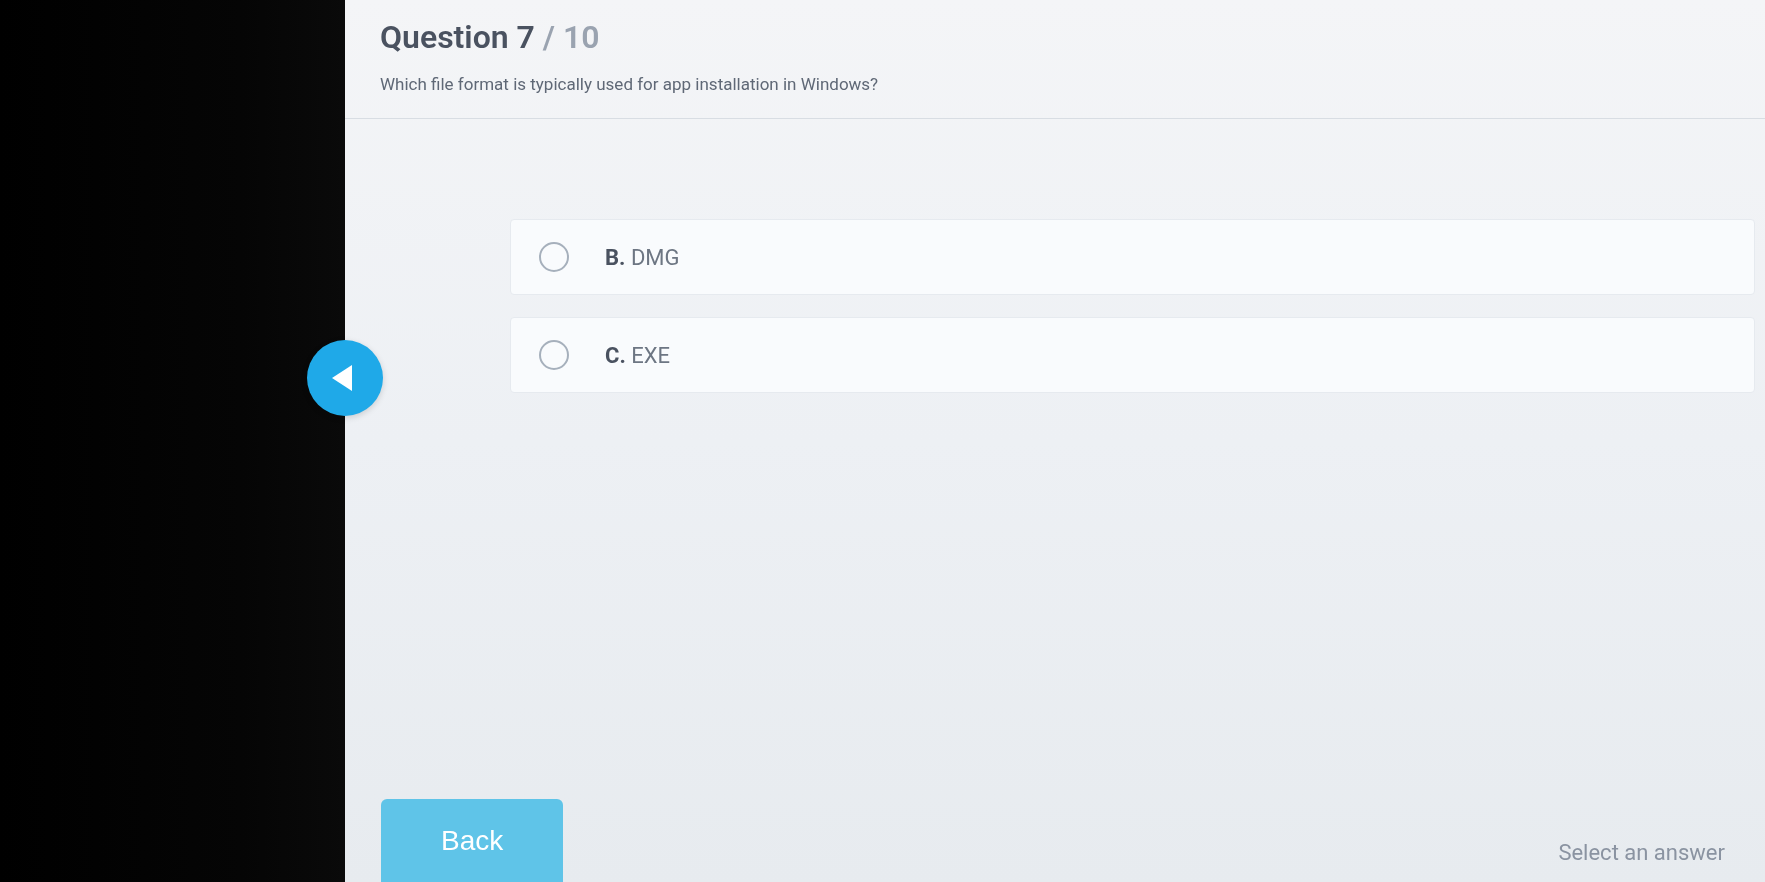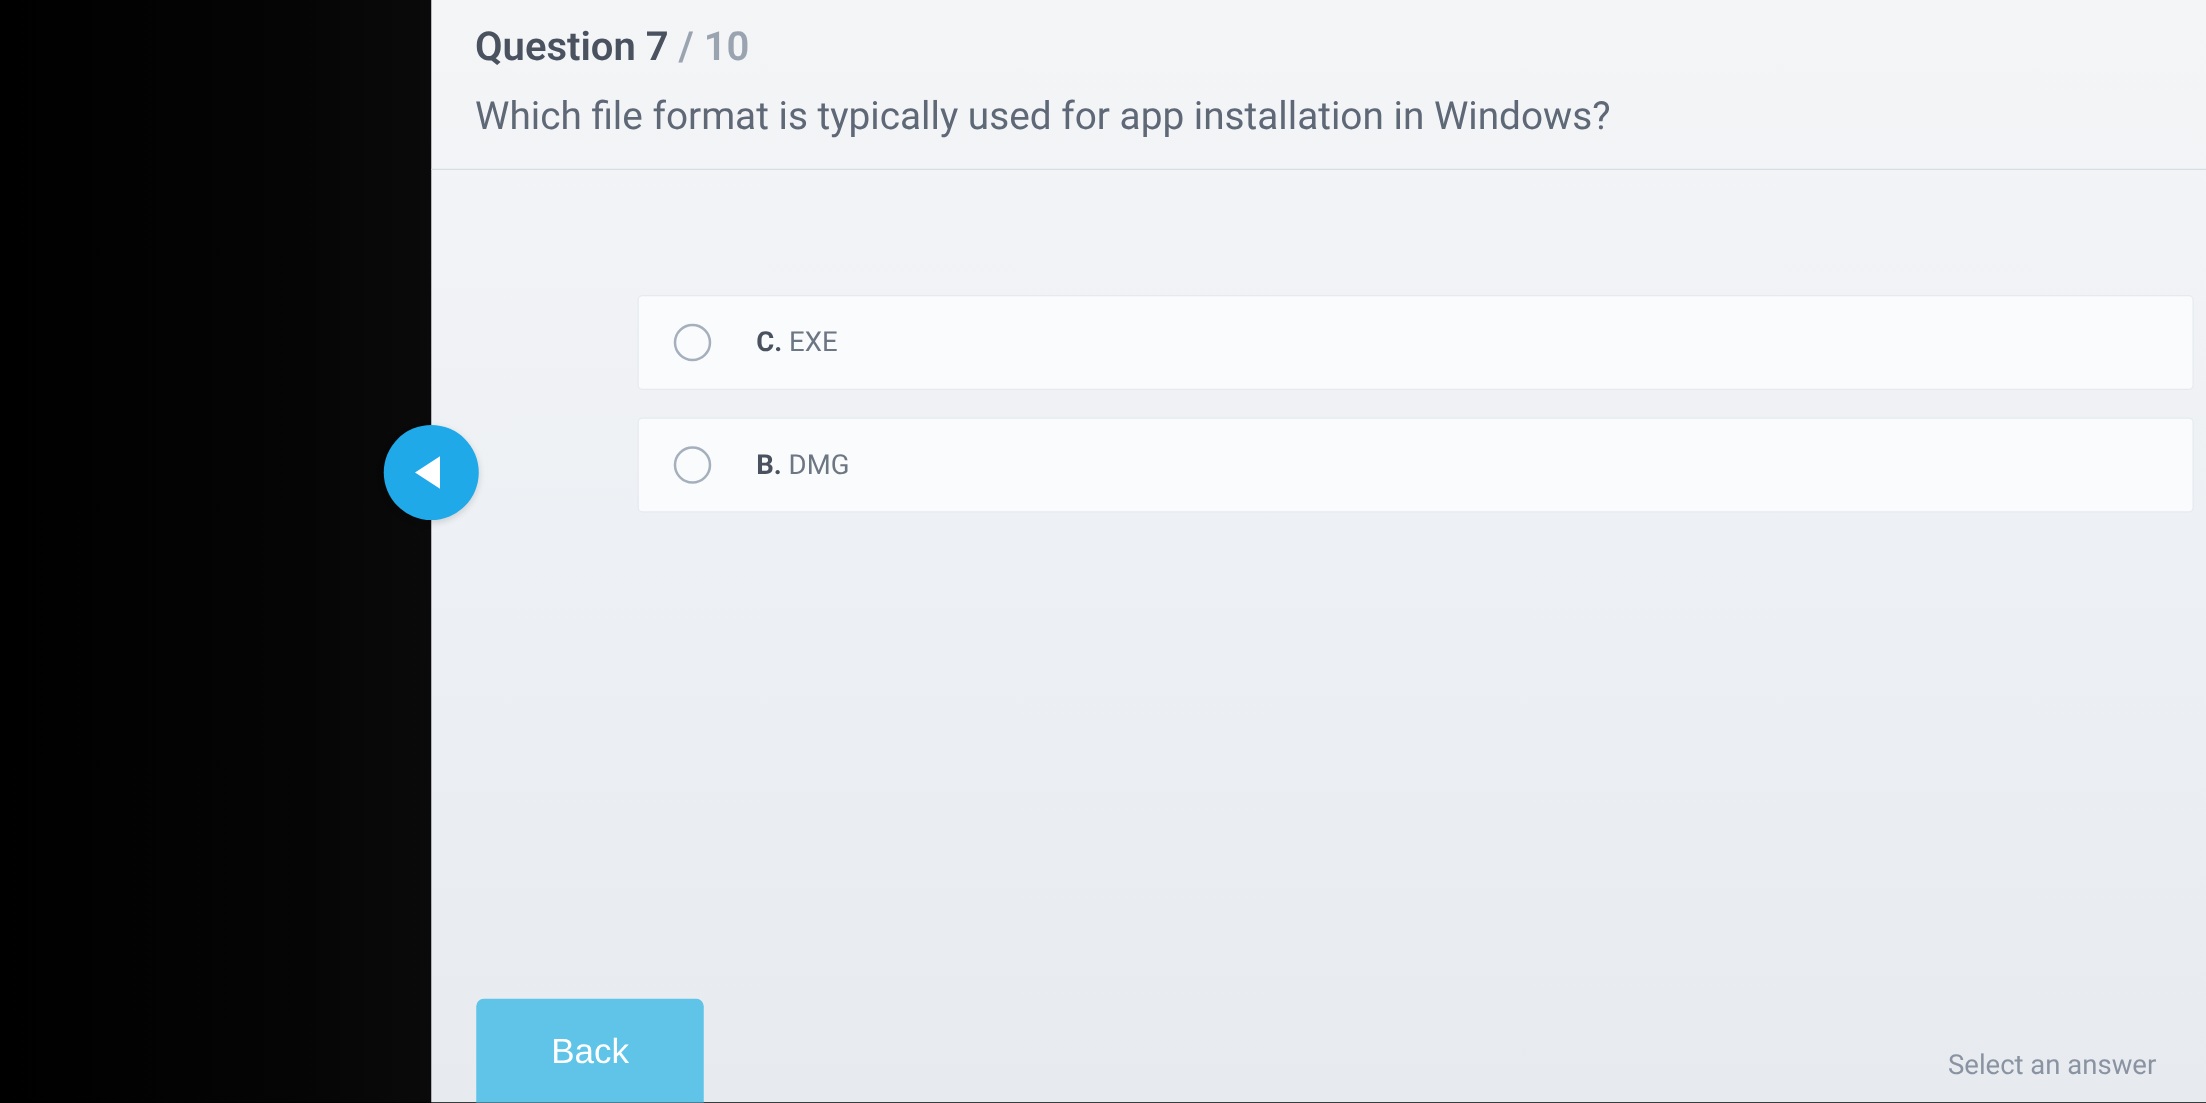--- a/index.html
+++ b/index.html
@@ -31,21 +31,21 @@
     }
     .question-number {
       font-size: 32px;
       font-weight: 600;
       color: #4a5260;
       margin-bottom: 18px;
     }
     .counter-current { color: #4a5260; }
     .counter-sep, .counter-total { color: #9aa3b0; }
     .question-text {
-      font-size: 31px;
+      font-size: 17px;
       color: #5f6876;
       font-weight: 400;
     }
     .answers-area {
       flex: 1;
       padding: 100px 0 0 165px;
       position: relative;
     }
     .answer-option {
       background: #f9fbfd;
@@ -143,29 +143,29 @@
       <span class="counter-sep">/</span>
       <span class="counter-total">10</span>
     </div>
     <div class="question-text">Which file format is typically used for app installation in Windows?</div>
   </div>
 
   <div class="answers-area">
     <div class="answer-option">
       <div class="radio"></div>
       <div class="answer-label">
-        <span class="answer-letter">C.</span>
-        <span class="answer-text">EXE</span>
+        <span class="answer-letter">B.</span>
+        <span class="answer-text">DMG</span>
       </div>
     </div>
     <div class="answer-option">
       <div class="radio"></div>
       <div class="answer-label">
-        <span class="answer-letter">B.</span>
-        <span class="answer-text">DMG</span>
+        <span class="answer-letter">C.</span>
+        <span class="answer-text">EXE</span>
       </div>
     </div>
   </div>
 
   <div class="footer">
     <button class="back-btn">Back</button>
     <div class="hint">Select an answer</div>
   </div>
 
 </div>

